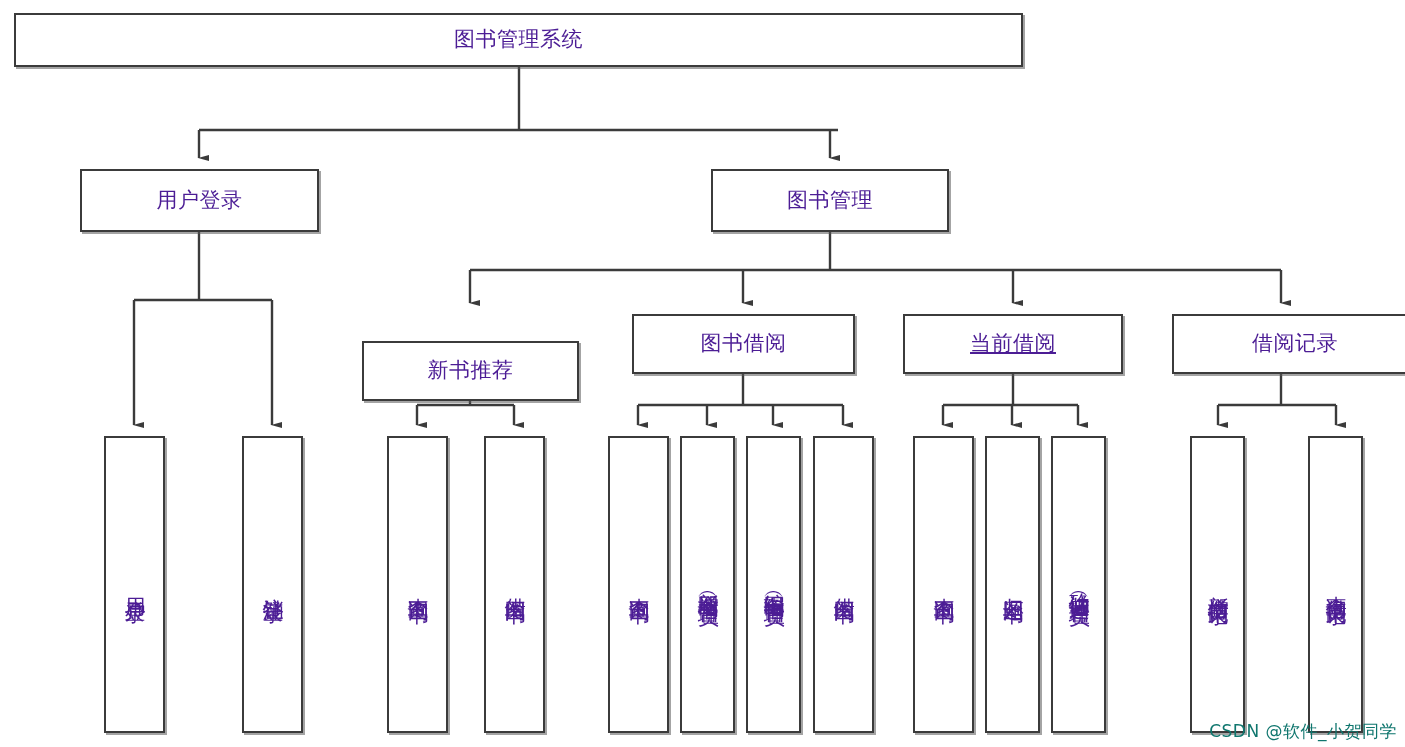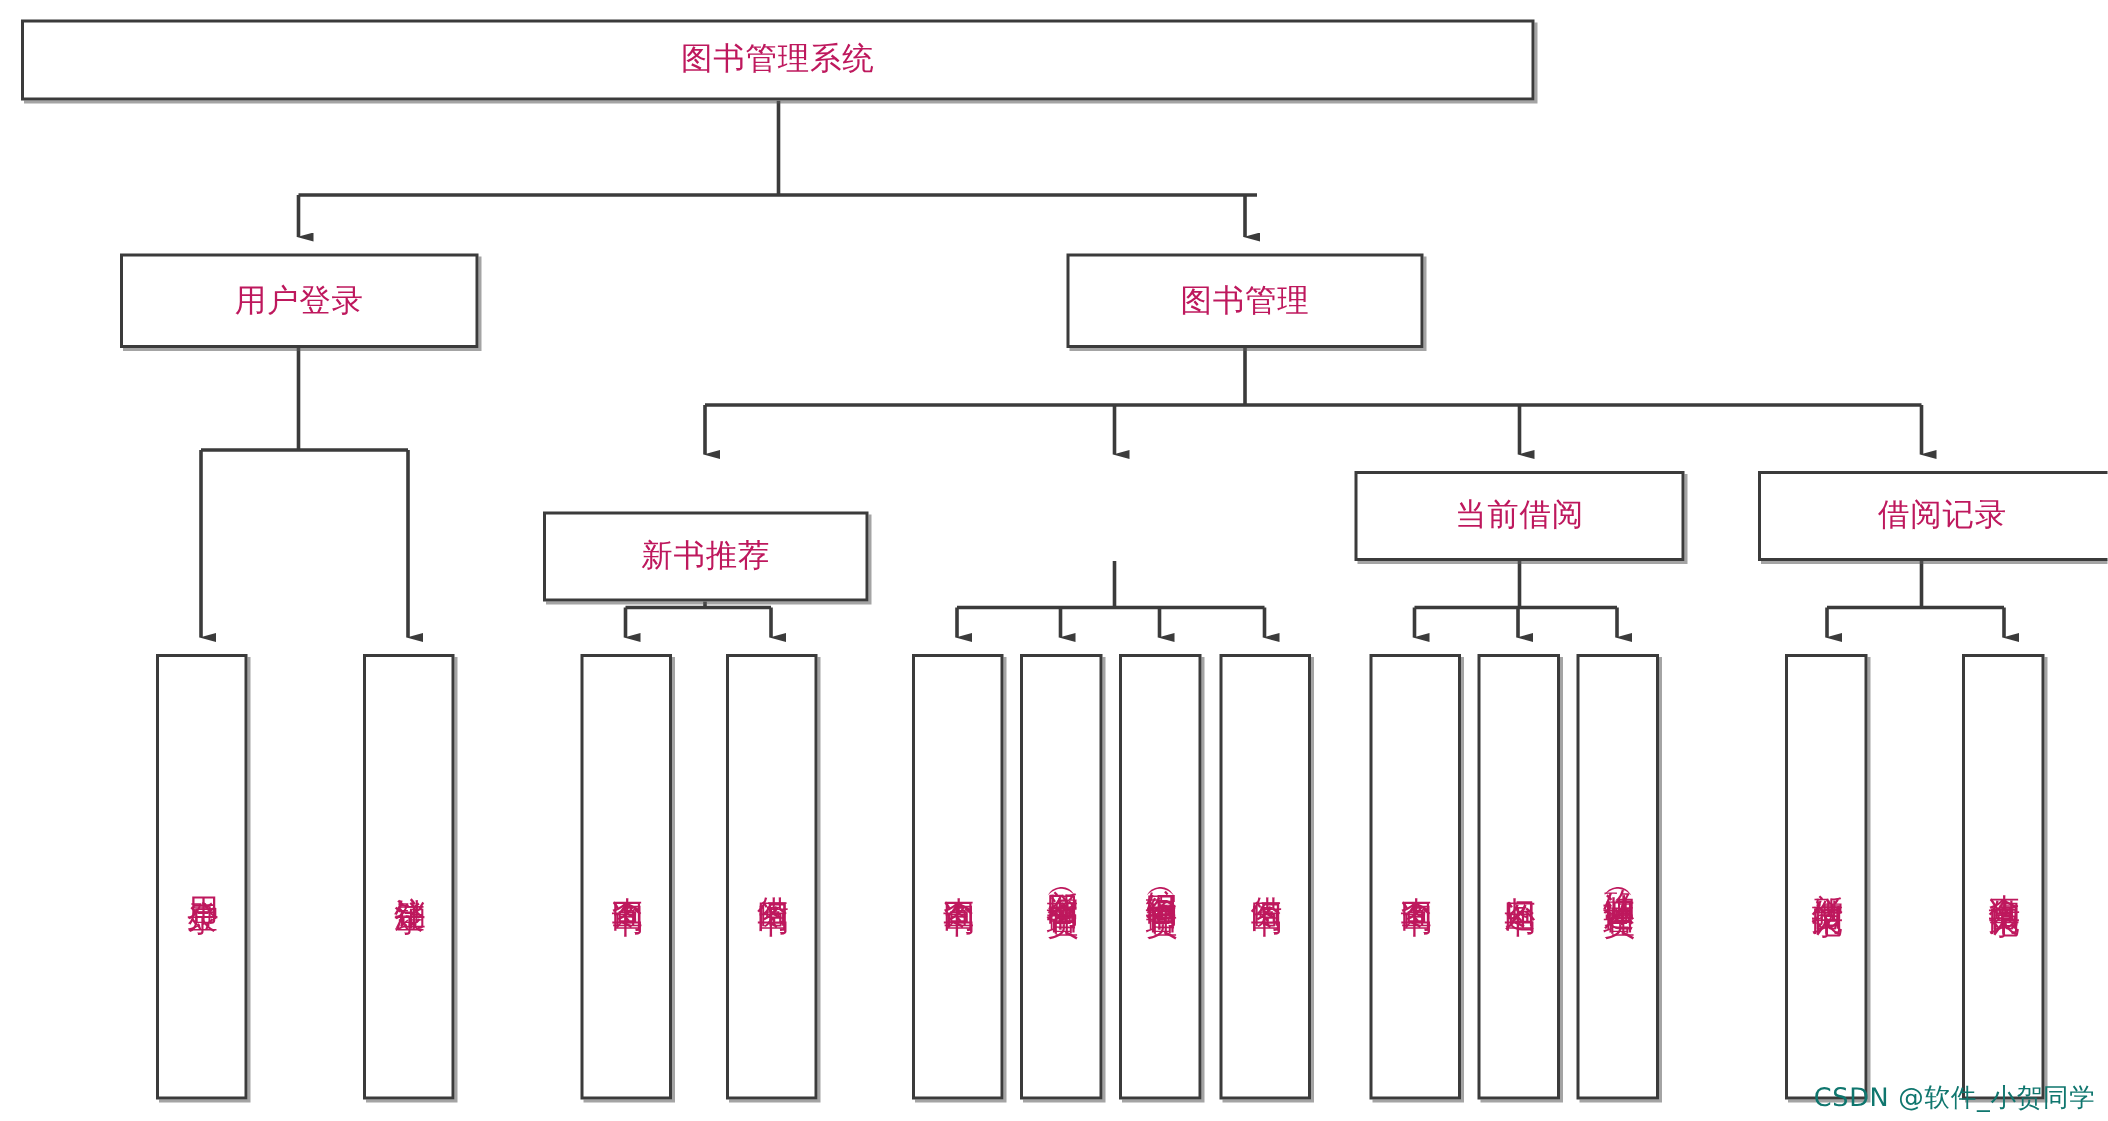--- a/index.html
+++ b/index.html
@@ -28,21 +28,21 @@
   }
   .node {
     position: absolute;
     box-sizing: border-box;
     background: #ffffff;
     border: 2px solid #3b3b3b;
     box-shadow: 2px 2px 0 rgba(90,90,90,0.55);
     display: flex;
     align-items: center;
     justify-content: center;
-    color: #be185d;
+    color: #4c1d95;
   }
   .node .label {
     font-size: 21px;
     line-height: 1.1;
     letter-spacing: 0.5px;
     white-space: nowrap;
   }
   .node.vertical {
     align-items: center;
     justify-content: center;
@@ -128,21 +128,24 @@
   <div class="node" style="left:80px; top:169px; width:239px; height:63px;">
     <span class="label">用户登录</span>
   </div>
   <div class="node" style="left:711px; top:169px; width:238px; height:63px;">
     <span class="label">图书管理</span>
   </div>
 
   <div class="node" style="left:362px; top:314px; width:217px; height:60px;margin-top:27px;">
     <span class="label">新书推荐</span>
   </div>
-  <div class="node" style="left:903px; top:314px; width:220px; height:60px;">
+  <div class="node" style="left:632px; top:314px; width:223px; height:60px;">
+    <span class="label">图书借阅</span>
+  </div>
+  <div class="node" style="left:903px; top:314px; width:220px; height:60px;text-decoration:underline;">
     <span class="label">当前借阅</span>
   </div>
   <div class="node" style="left:1172px; top:314px; width:246px; height:60px;">
     <span class="label">借阅记录</span>
   </div>
 
   <div class="node vertical" style="left:104px; top:436px; width:61px; height:297px;">
     <span class="label">用户登录</span>
   </div>
   <div class="node vertical" style="left:242px; top:436px; width:61px; height:297px;">

